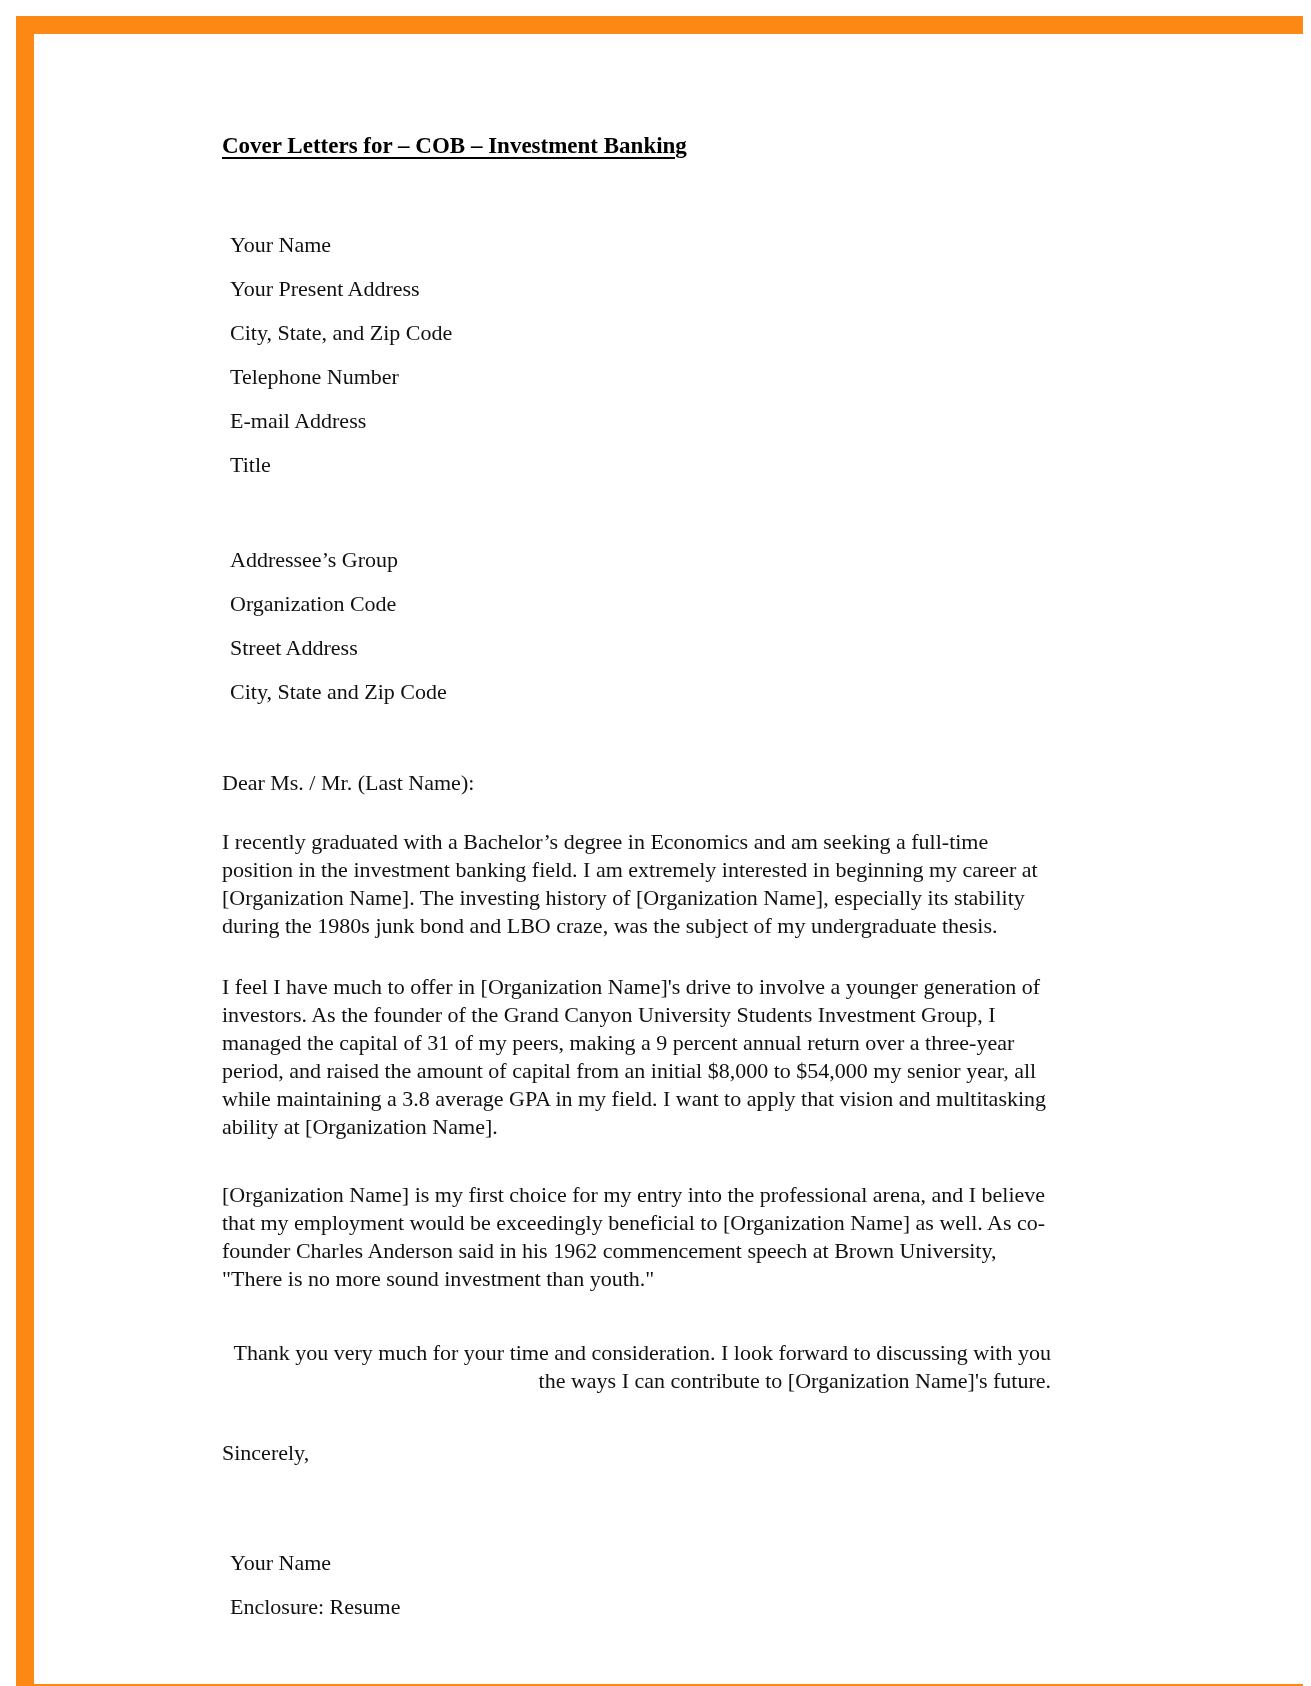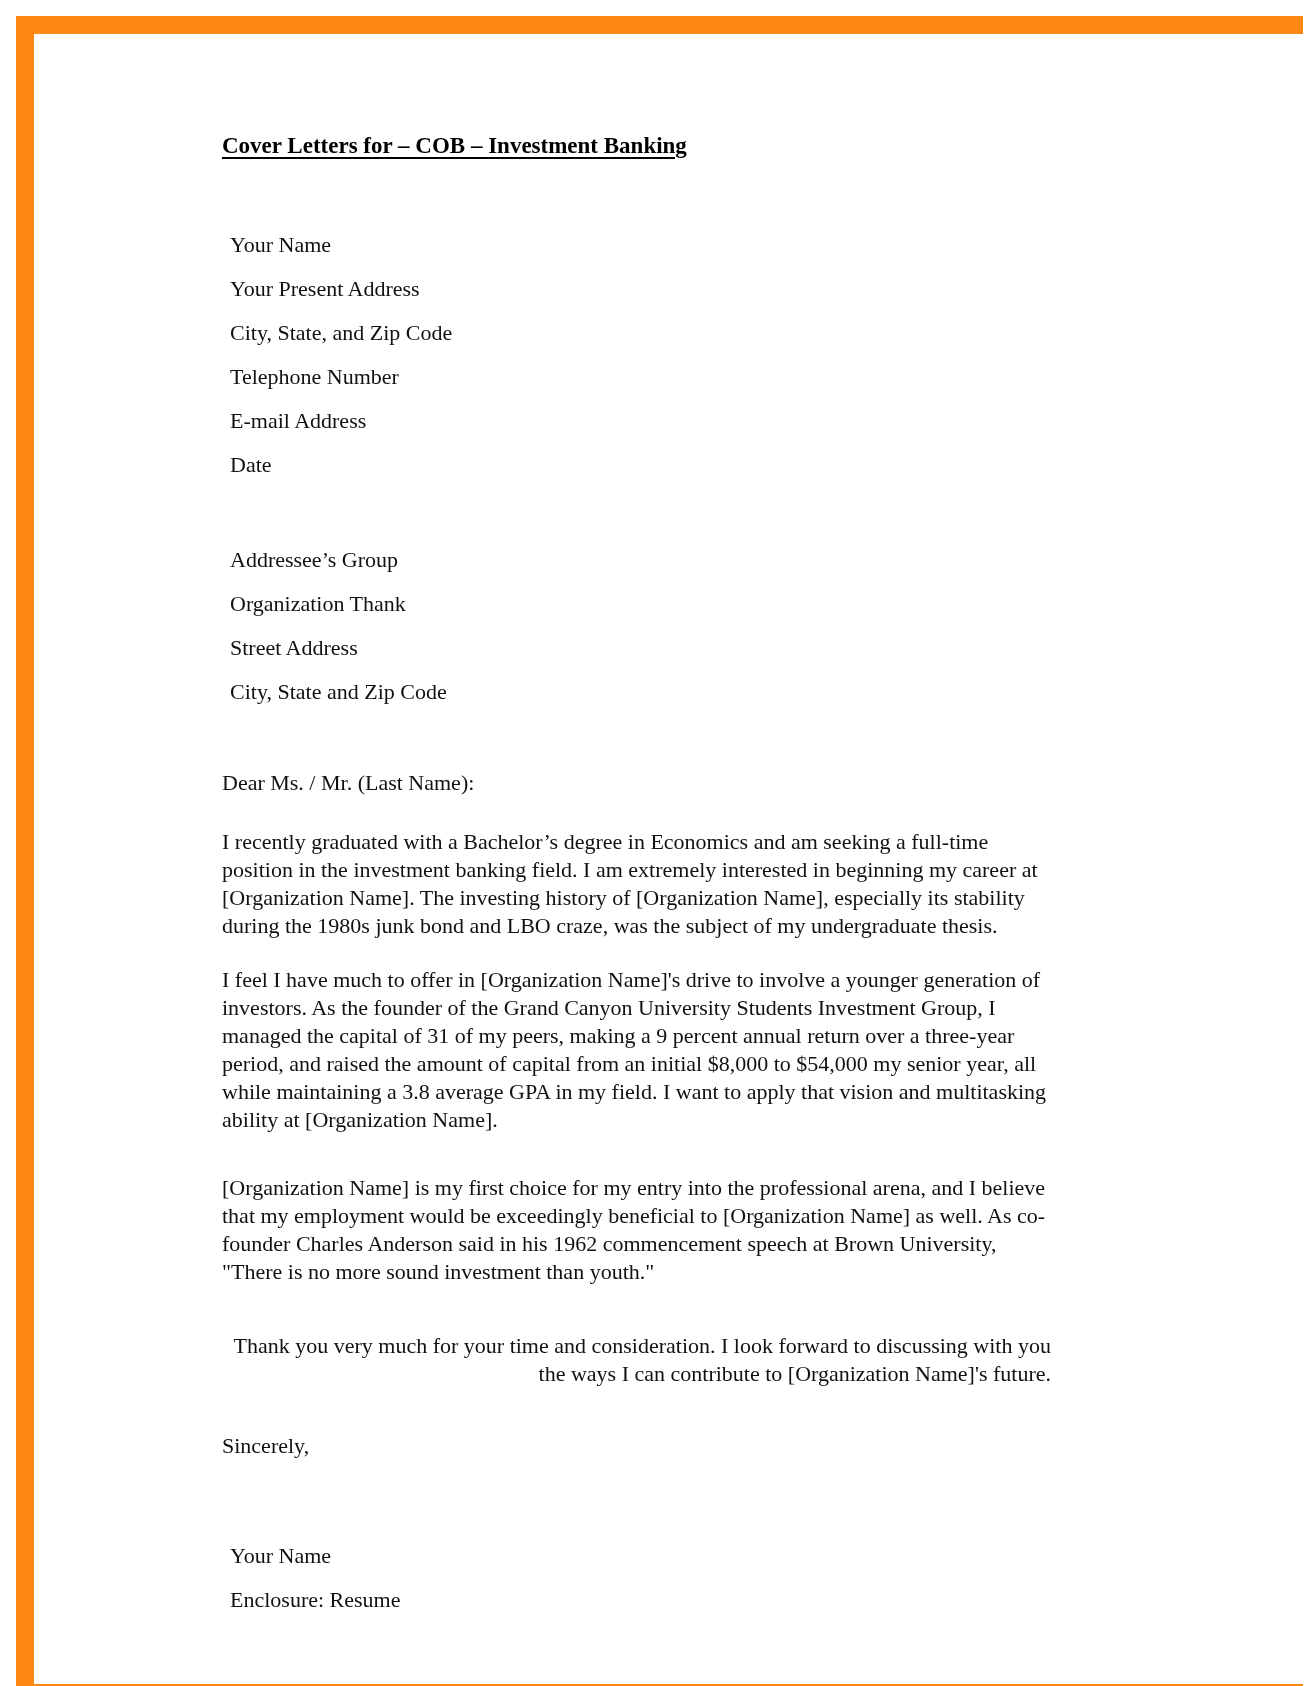--- a/index.html
+++ b/index.html
@@ -32,47 +32,47 @@
     font-size: 22px;
     line-height: 28px;
     width: 845px;
     color: #111111;
     font-family: Liberation Serif, serif;
   }
   .addr-block { margin-bottom: 35px; }
   .addr-block-2 { margin-bottom: 39px; }
   .addr-line { font-size: 22px; line-height: 28px; }
   .salutation { margin-bottom: 15px; }
-  .para-1 { margin-bottom: 10px; }
+  .para-1 { margin-bottom: 17px; }
   .para-2 { margin-bottom: 24px; }
   .para-3 { margin-bottom: 30px; }
   .para-4 { margin-bottom: 28px; text-align: right; }
   .closing { margin-bottom: 58px; }
   .sig-line { font-size: 22px; line-height: 28px; }
 </style>
 </head>
 <body>
 
 <div class="page">
   <div class="content">
 
     <h1 class="letter-title">Cover Letters for – COB – Investment Banking</h1>
 
     <div class="addr-block body-text">
       <div class="addr-line">Your Name</div>
       <div class="addr-line">Your Present Address</div>
       <div class="addr-line">City, State, and Zip Code</div>
       <div class="addr-line">Telephone Number</div>
       <div class="addr-line">E-mail Address</div>
-      <div class="addr-line">Date</div>
+      <div class="addr-line">Title</div>
     </div>
 
     <div class="addr-block-2 body-text">
       <div class="addr-line">Addressee’s Group</div>
-      <div class="addr-line">Organization Thank</div>
+      <div class="addr-line">Organization Code</div>
       <div class="addr-line">Street Address</div>
       <div class="addr-line">City, State and Zip Code</div>
     </div>
 
     <p class="body-text salutation">Dear Ms. / Mr. (Last Name):</p>
 
     <p class="body-text para-1">I recently graduated with a Bachelor’s degree in Economics and am seeking a full-time position in the investment banking field. I am extremely interested in beginning my career at [Organization Name]. The investing history of [Organization Name], especially its stability during the 1980s junk bond and LBO craze, was the subject of my undergraduate thesis.</p>
 
     <p class="body-text para-2">I feel I have much to offer in [Organization Name]'s drive to involve a younger generation of investors. As the founder of the Grand Canyon University Students Investment Group, I managed the capital of 31 of my peers, making a 9 percent annual return over a three-year period, and raised the amount of capital from an initial $8,000 to $54,000 my senior year, all while maintaining a 3.8 average GPA in my field. I want to apply that vision and multitasking ability at [Organization Name].</p>
 

